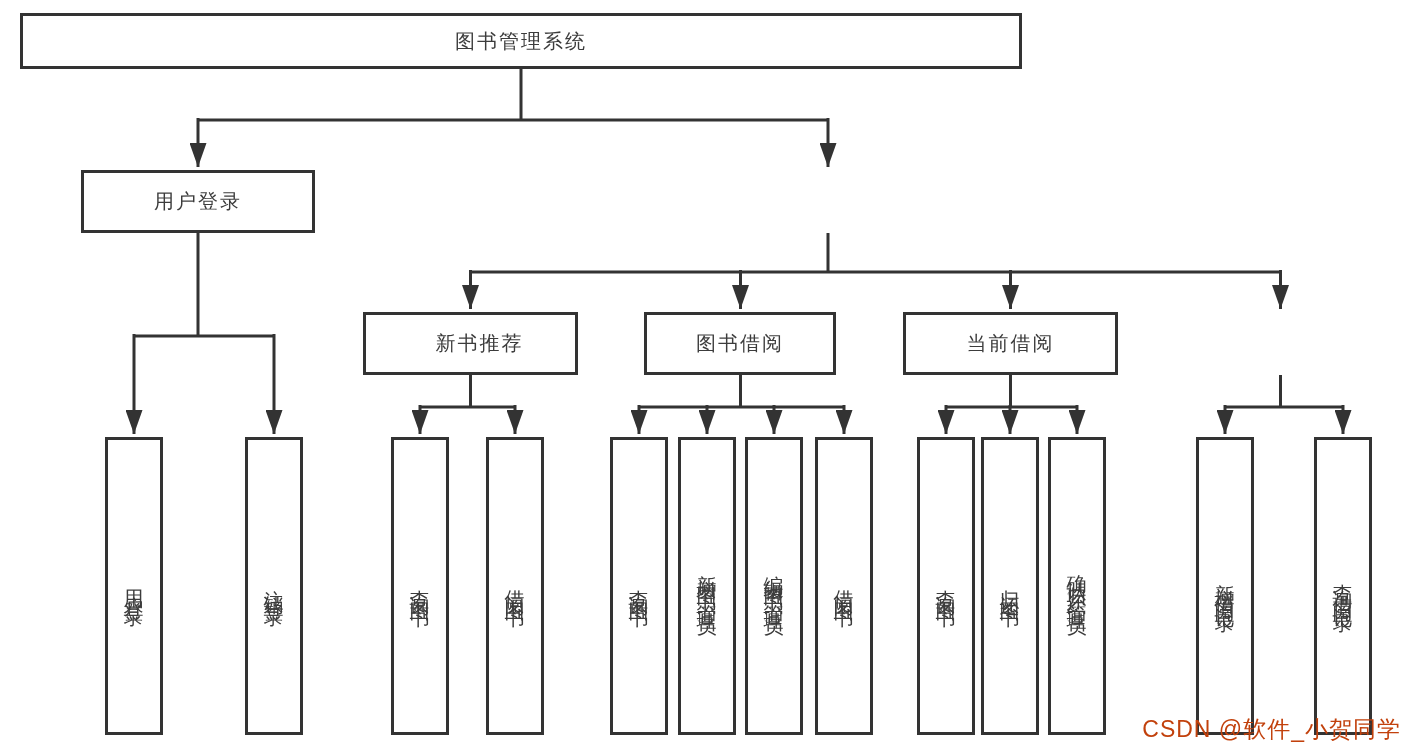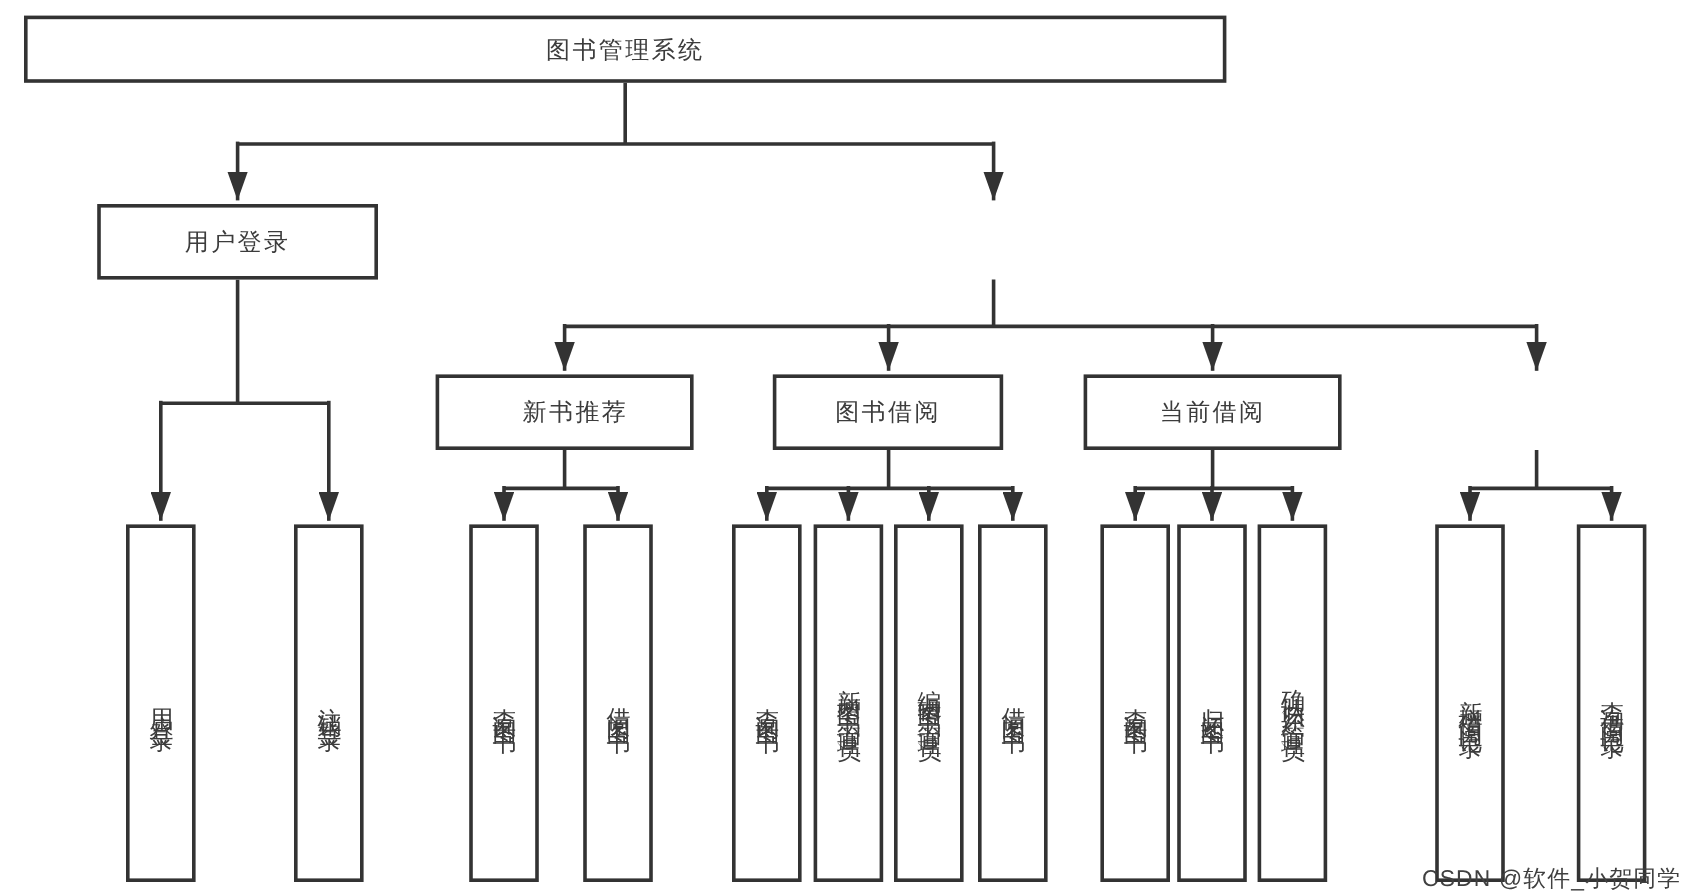--- a/index.html
+++ b/index.html
@@ -34,23 +34,23 @@
   .leaf .vtext {
     writing-mode: vertical-rl;
     text-orientation: mixed;
     letter-spacing: 6px;
     line-height: 1;
     max-height: 286px;
   }
   #watermark {
     position: absolute;
     right: 4px; bottom: 2px;
-    font-size: 19px;
+    font-size: 23px;
     letter-spacing: 1px;
-    color: #404040;
+    color: #c2410c;
     white-space: nowrap;
   }
 </style>
 </head>
 <body>
 
 <div id="stage">
 
   <svg id="wires" viewBox="0 0 1405 747" xmlns="http://www.w3.org/2000/svg">
     <defs>

